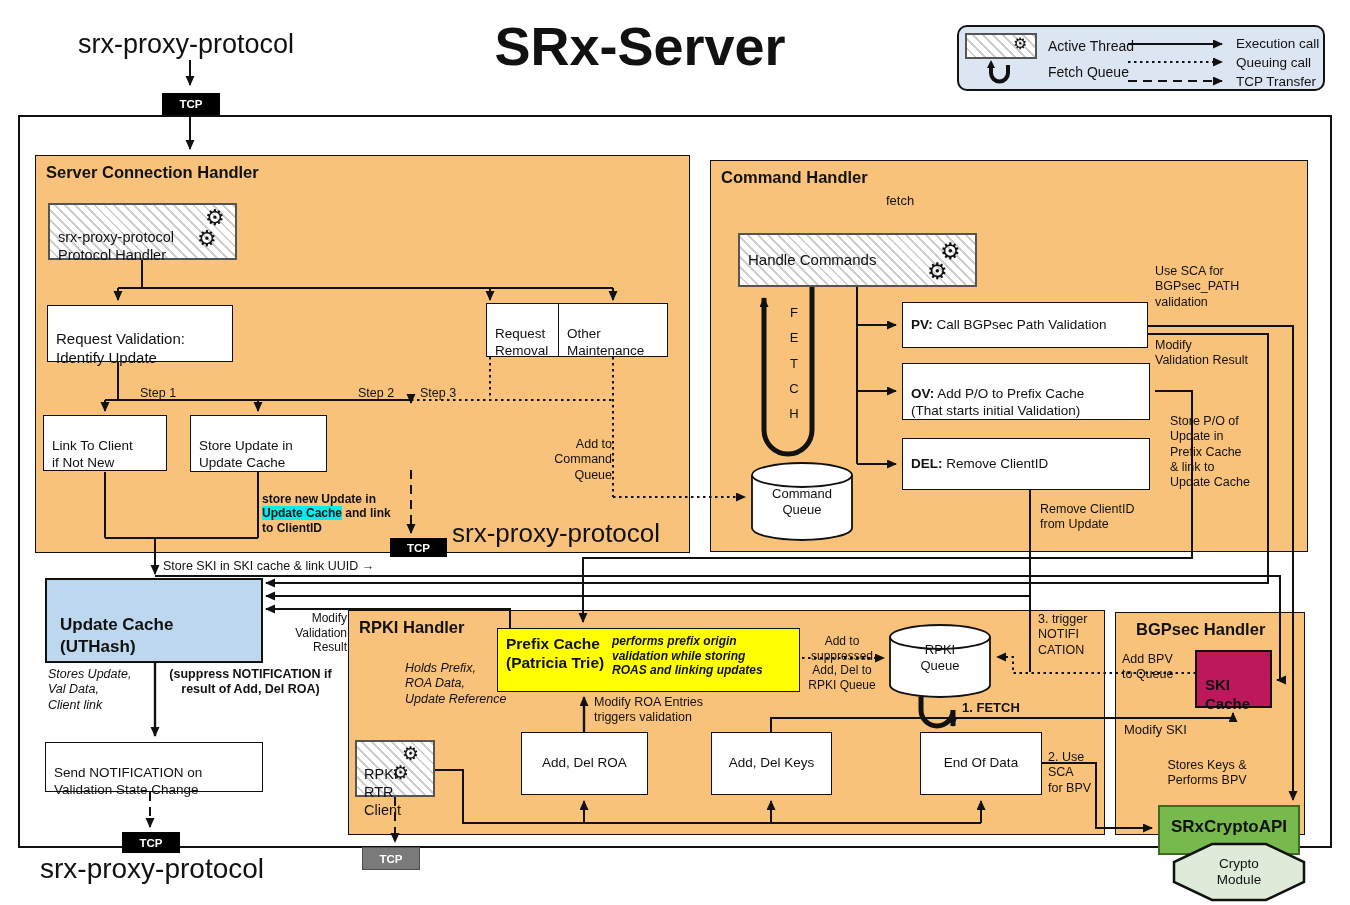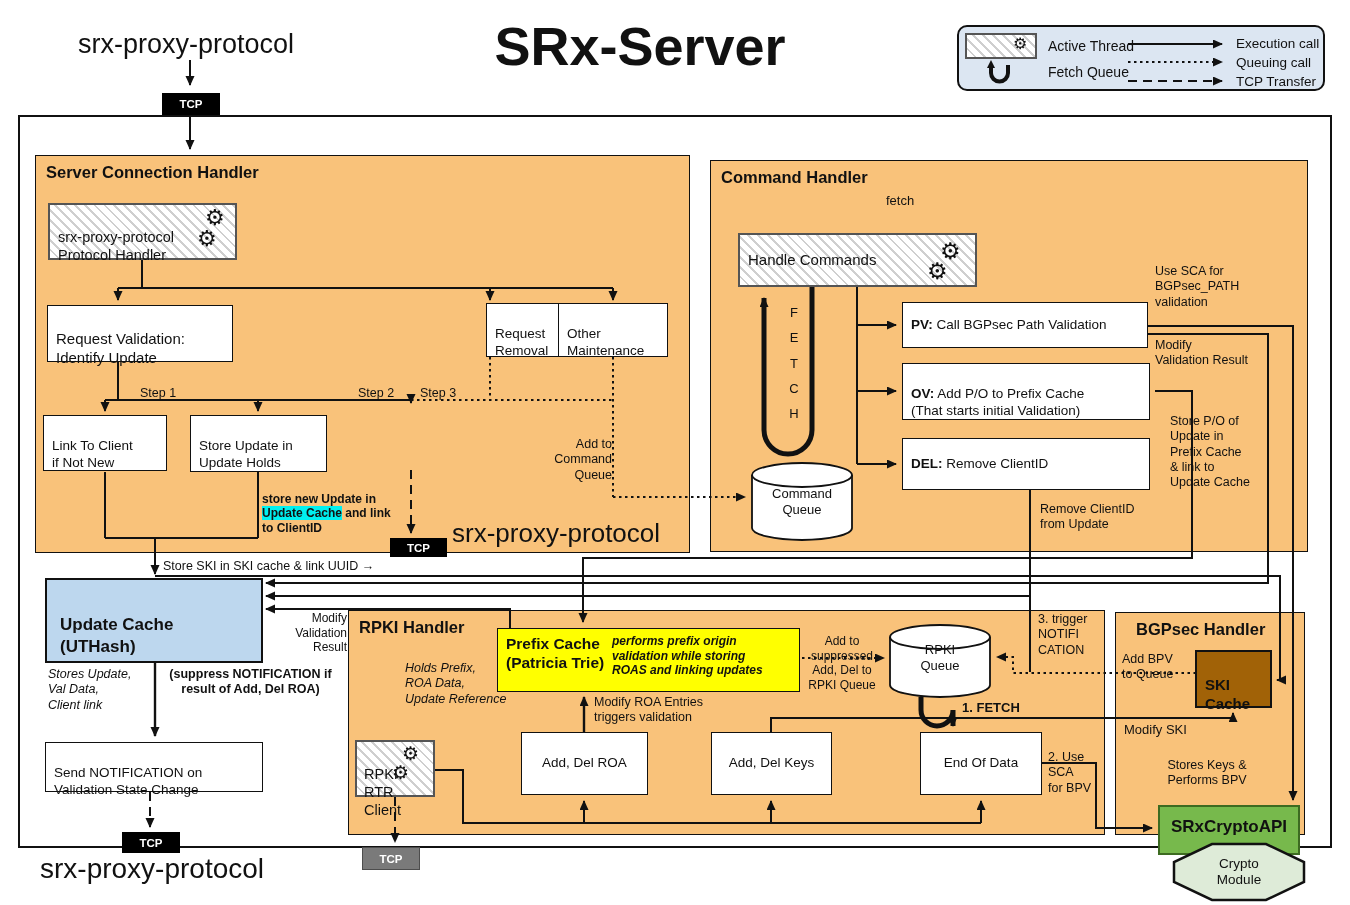--- a/index.html
+++ b/index.html
@@ -173,21 +173,21 @@
   </div>
   <div class="txt" style="left:140px;top:386px;font-size:12.5px;">Step 1</div>
   <div class="txt" style="left:358px;top:386px;font-size:12.5px;">Step 2</div>
   <div class="txt" style="left:420px;top:386px;font-size:12.5px;">Step 3</div>
   <div class="abs wbox" style="left:43px;top:415px;width:124px;height:56px;">
     <span>Link To Client
 if Not New</span>
   </div>
   <div class="abs wbox" style="left:190px;top:415px;width:137px;height:57px;">
     <span>Store Update in
-Update Holds</span>
+Update Cache</span>
   </div>
   <div class="txt" style="left:262px;top:477px;width:130px;font-size:12px;font-weight:600;">
     <span>store new Update in </span><span class="hl">Update Cache</span><span> and link to ClientID</span>
   </div>
   <div class="txt" style="left:540px;top:437px;width:72px;text-align:right;font-size:12.5px;">Add to
 Command
 Queue</div>
   <div class="txt" style="left:452px;top:518px;font-size:26px;">srx-proxy-protocol</div>
 
   <div class="txt" style="left:886px;top:193px;font-size:13px;">fetch</div>
@@ -274,21 +274,21 @@
 Add, Del to
 RPKI Queue</div>
   <div class="txt b" style="left:962px;top:700px;font-size:13px;">1. FETCH</div>
   <div class="txt" style="left:1038px;top:612px;width:66px;font-size:12.5px;">3. trigger
 NOTIFI
 CATION</div>
   <div class="txt" style="left:1048px;top:750px;width:44px;font-size:12.5px;">2. Use
 SCA
 for BPV</div>
 
-  <div class="abs wbox" style="left:1195px;top:650px;width:77px;height:58px;background:#a16207;border-width:2px;font-weight:700;font-size:15px;">
+  <div class="abs wbox" style="left:1195px;top:650px;width:77px;height:58px;background:#be185d;border-width:2px;font-weight:700;font-size:15px;">
     <span>SKI
 Cache</span>
   </div>
   <div class="txt" style="left:1122px;top:652px;width:66px;font-size:12.5px;">Add BPV
 to Queue</div>
   <div class="txt" style="left:1124px;top:722px;font-size:13px;">Modify SKI</div>
   <div class="txt" style="left:1142px;top:758px;width:130px;text-align:center;font-size:12.5px;">Stores Keys &amp;
 Performs BPV</div>
   <div class="abs" style="left:1158px;top:805px;width:142px;height:50px;background:#77B94C;border:2px solid #3d6b21;z-index:3;text-align:center;padding-top:10px;box-sizing:border-box;font-weight:700;font-size:17px;">
     <span>SRxCryptoAPI</span>

